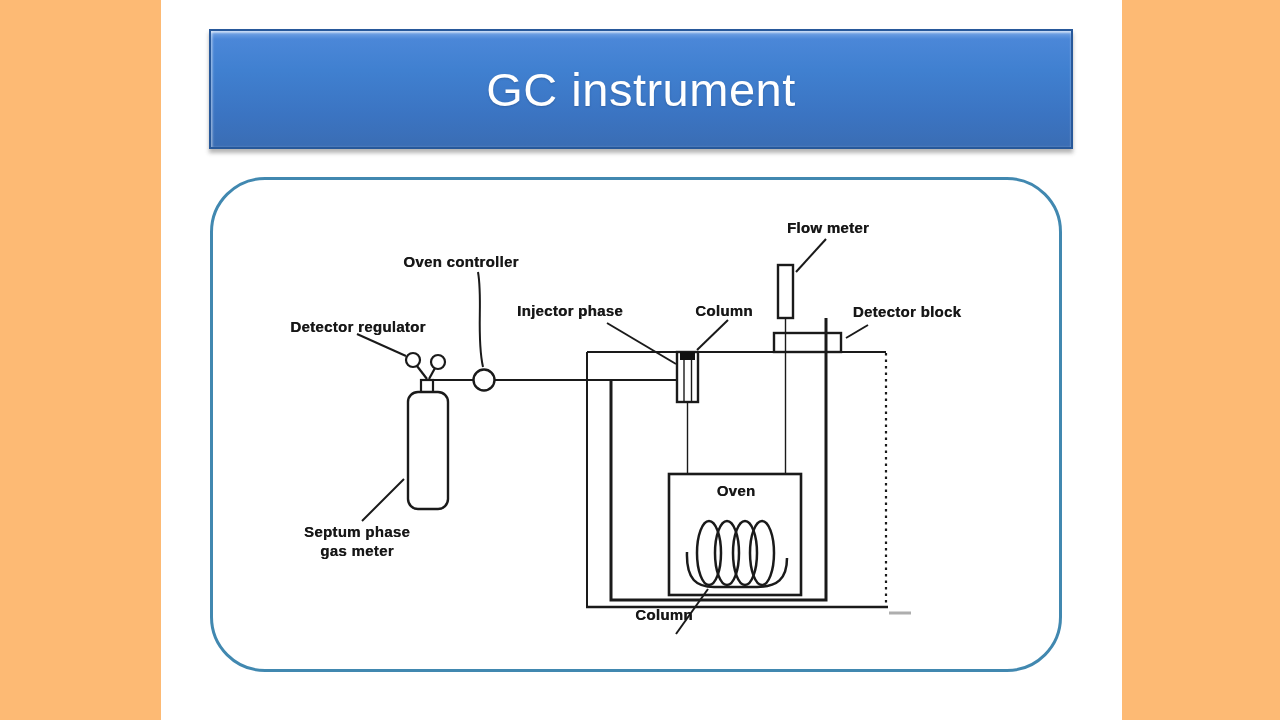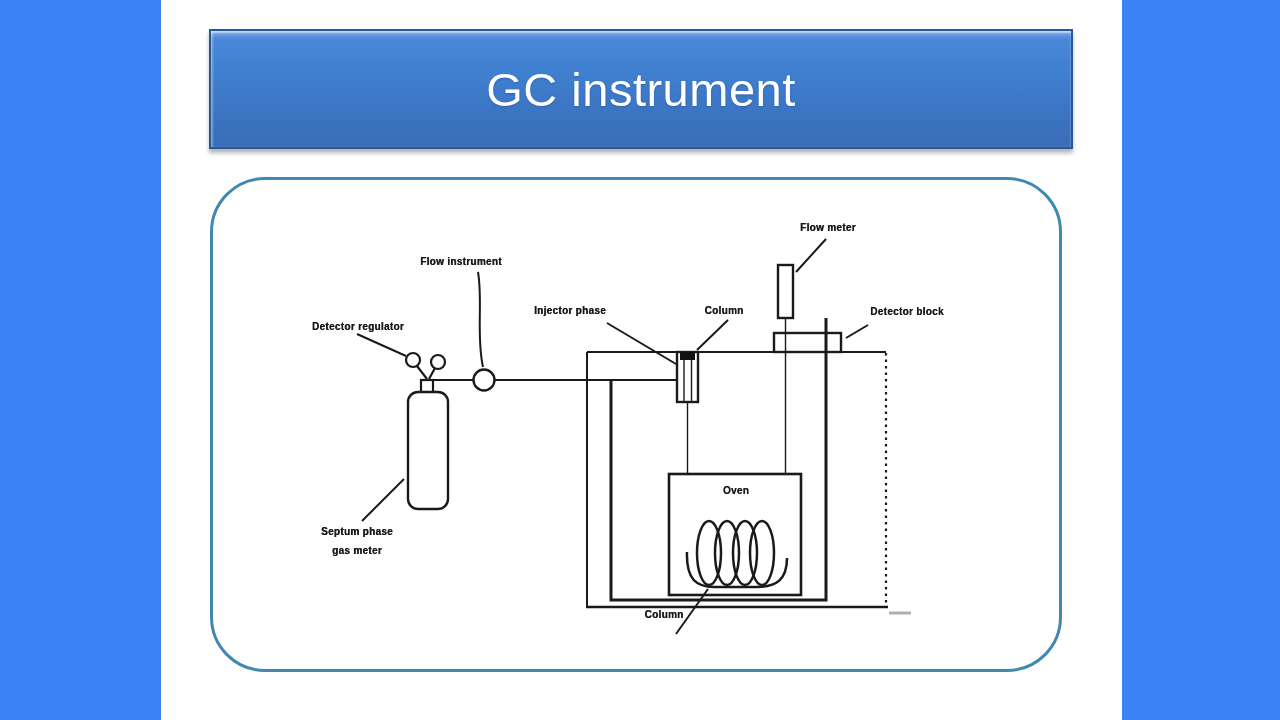--- a/index.html
+++ b/index.html
@@ -1,20 +1,20 @@
 <!DOCTYPE html>
 <html><head>
 <meta charset="utf-8">
 <style>
   html, body { margin: 0; padding: 0; background: #000; }
   .page {
     position: relative;
     width: 1280px;
     height: 720px;
-    background: #3b82f6;
+    background: #fdba74;
     overflow: hidden;
     font-family: "Liberation Sans", sans-serif;
   }
   .slide {
     position: absolute;
     left: 161px; top: 0;
     width: 961px; height: 720px;
     background: #ffffff;
   }
   .banner {
@@ -48,21 +48,21 @@
     background: #ffffff;
   }
   svg.diagram {
     position: absolute;
     left: 0; top: 0;
     width: 1280px; height: 720px;
   }
   .lbl {
     position: absolute;
     transform: translate(-50%, -50%);
-    font-size: 10px;
+    font-size: 15px;
     font-weight: 700;
     line-height: 19px;
     color: #161616;
     letter-spacing: 0.3px;
     white-space: nowrap;
     text-align: center;
     text-shadow: 0.4px 0 0 rgba(20,20,20,0.8);
   }
   .lbl-flow-controller   { left: 461px; top: 261px; }
   .lbl-pressure-regulator{ left: 358px; top: 326px; }
@@ -154,21 +154,21 @@
       <path d="M 478 272 C 483 300 476 336 483 367"></path>
       <line x1="607" y1="323" x2="676" y2="364"></line>
       <line x1="728" y1="320" x2="697" y2="350"></line>
       <line x1="826" y1="239" x2="796" y2="272"></line>
       <line x1="868" y1="325" x2="846" y2="338"></line>
       <line x1="362" y1="521" x2="404" y2="479"></line>
       <line x1="676" y1="634" x2="708" y2="589"></line>
     </g>
   </svg>
 
-  <div class="lbl lbl-flow-controller">Flow instrument</div>
+  <div class="lbl lbl-flow-controller">Oven controller</div>
   <div class="lbl lbl-pressure-regulator">Detector regulator</div>
   <div class="lbl lbl-injector-block">Injector phase</div>
   <div class="lbl lbl-septum">Column</div>
   <div class="lbl lbl-flow-meter">Flow meter</div>
   <div class="lbl lbl-detector-block">Detector block</div>
   <div class="lbl lbl-mobile-phase">
     <span>Septum phase</span><br>
     <span>gas meter</span>
   </div>
   <div class="lbl lbl-oven">Oven</div>

